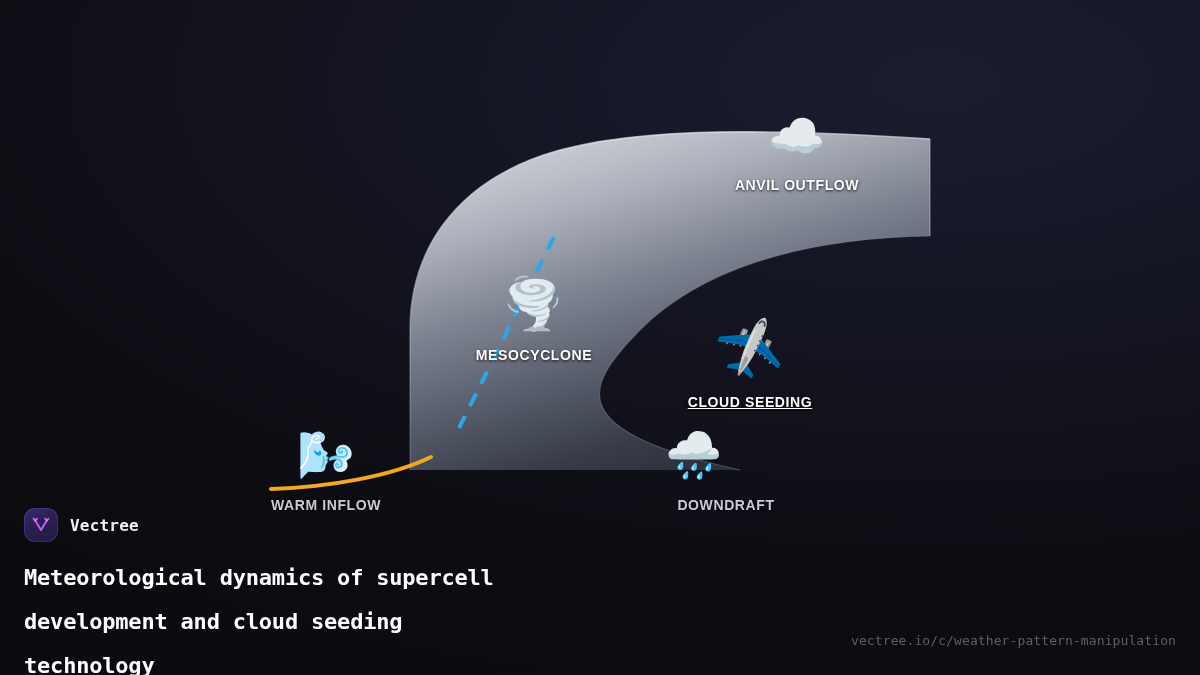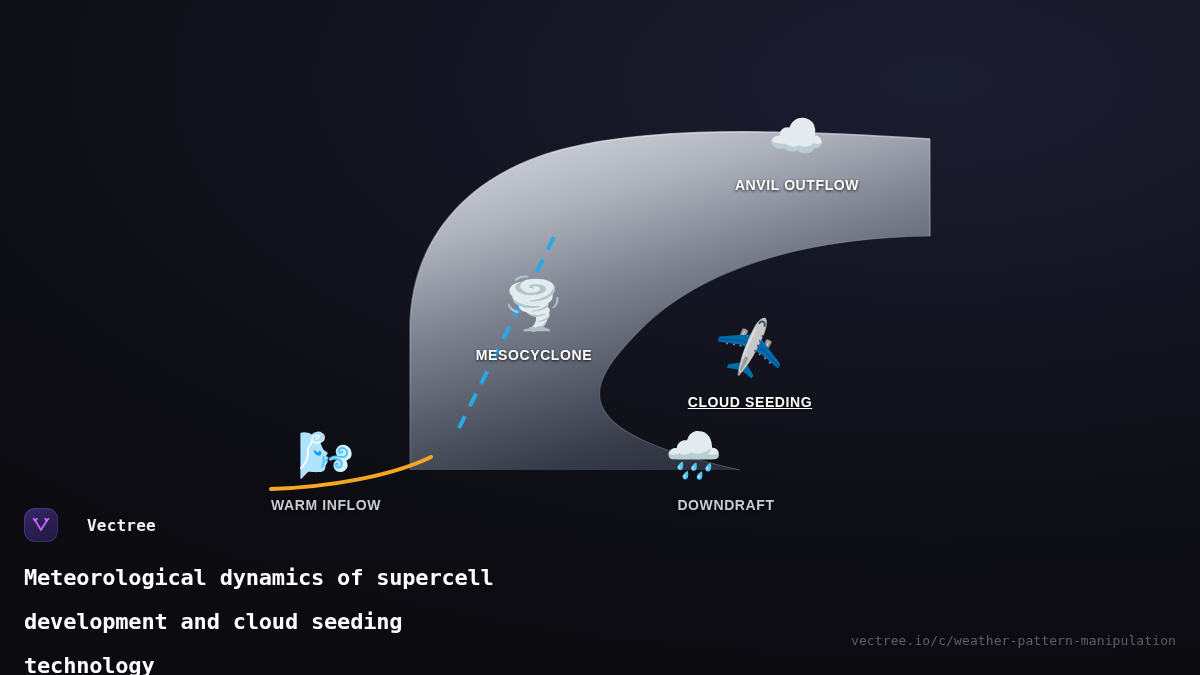--- a/index.html
+++ b/index.html
@@ -43,21 +43,21 @@
     pointer-events:none;
     user-select:none;
   }
 
   
   #footer{
     position:absolute;
     left:24px; top:508px;
     width:1152px;
   }
-  #brand{ display:flex; align-items:center; gap:29px; height:34px; }
+  #brand{ display:flex; align-items:center; gap:12px; height:34px; }
   #brand-logo{
     width:34px; height:34px; border-radius:11px;
     background:linear-gradient(150deg,#3a2a6e 0%,#2a1f52 45%,#211a42 100%);
     box-shadow:inset 0 0 0 1px rgba(150,110,255,.22);
     display:flex; align-items:center; justify-content:center;
     flex:0 0 auto;
   }
   #brand-name{
     font-family:"DejaVu Sans Mono","Liberation Mono",monospace;
     font-weight:bold;

